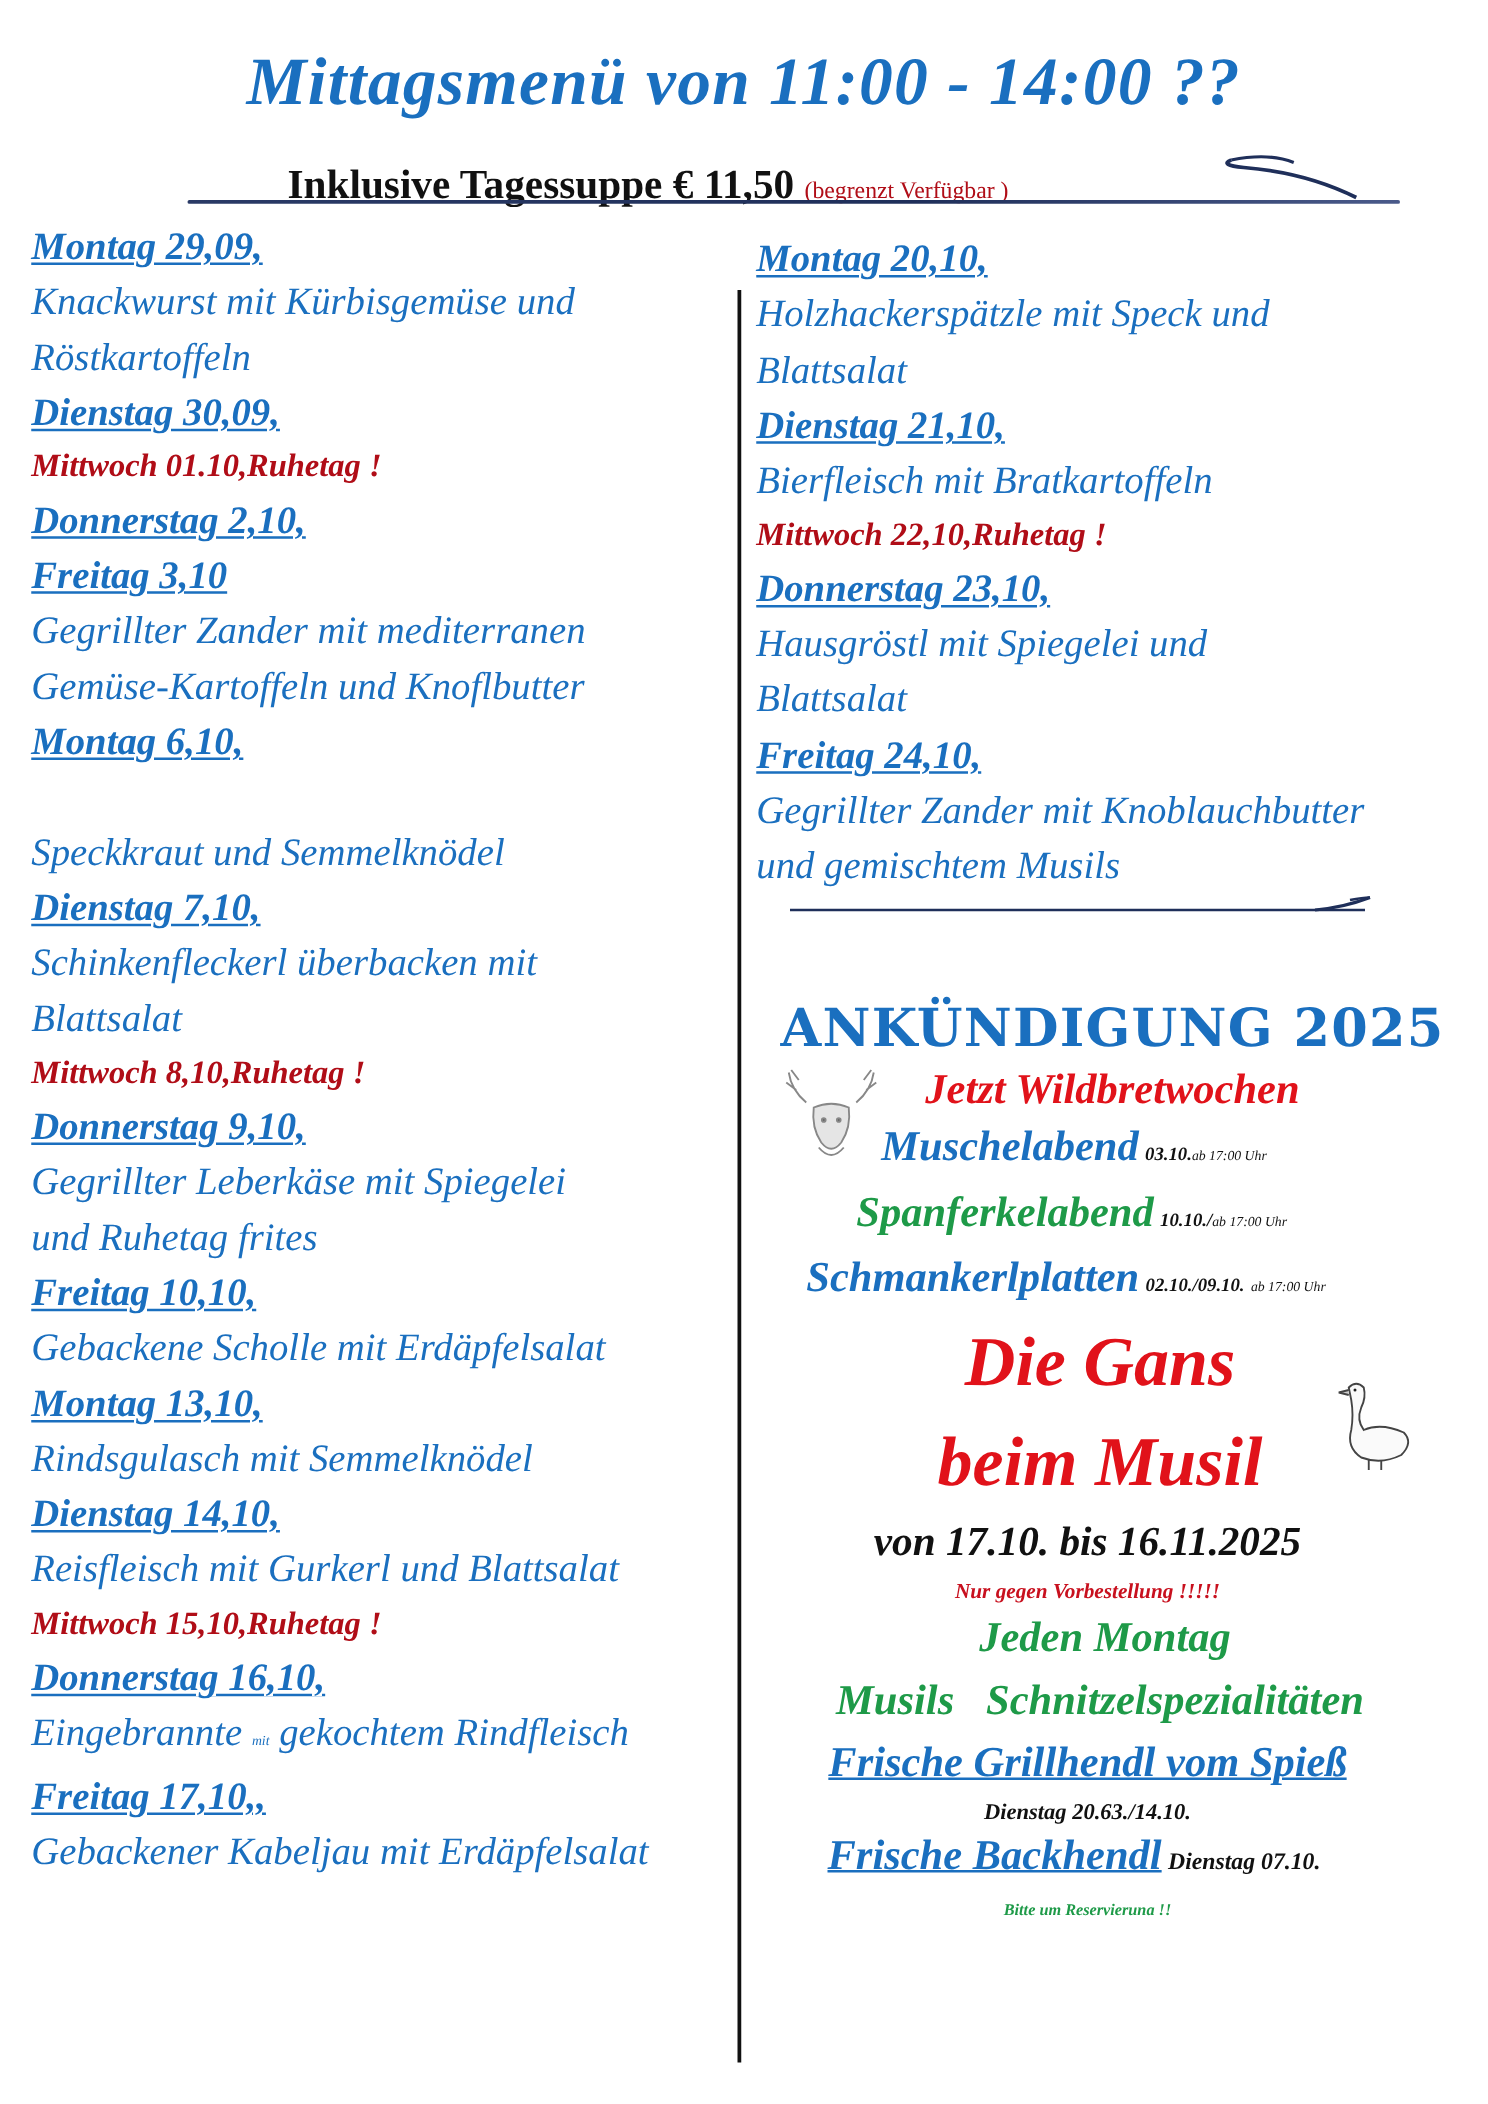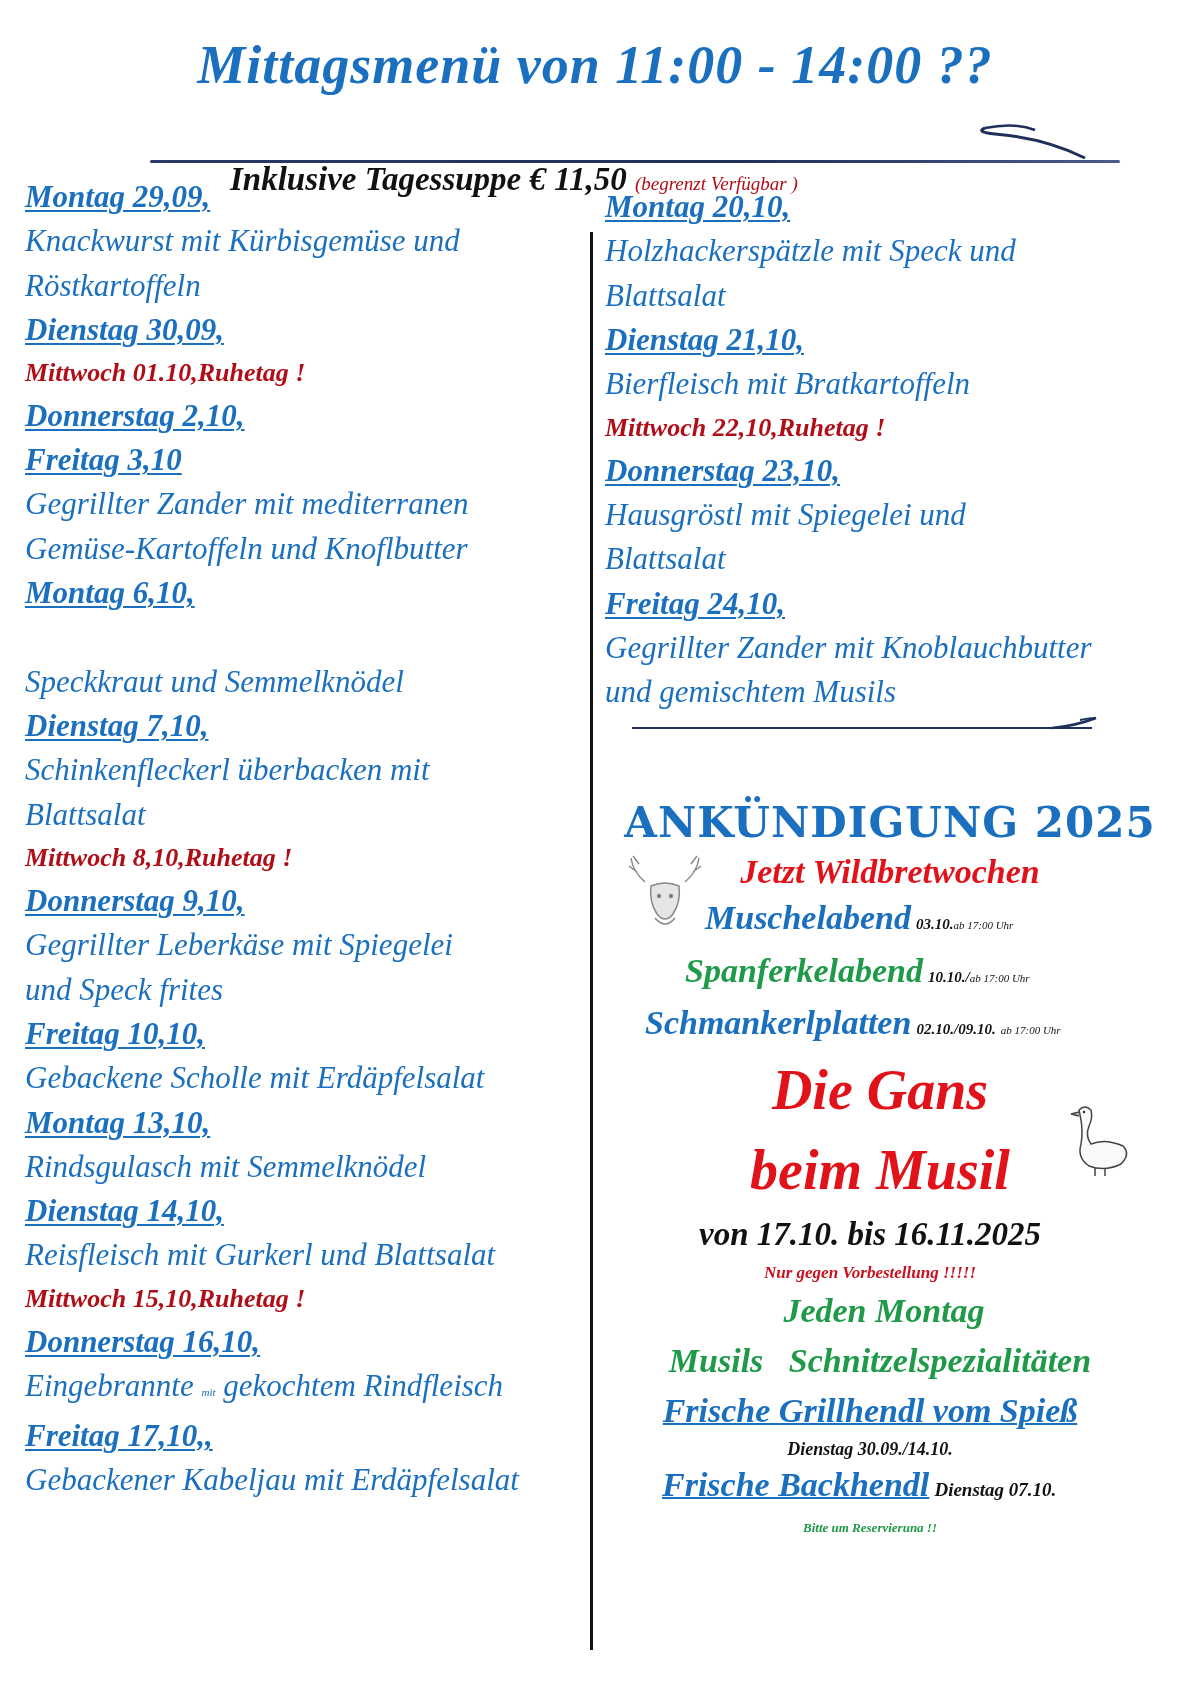--- a/index.html
+++ b/index.html
@@ -8,22 +8,22 @@
   .abs { position: absolute; }
   .center { text-align: center; }
   .blue { color: #1a6fbf; }
   .red { color: #b00d17; }
   .brightred { color: #e1121a; }
   .green { color: #1e9a48; }
   .black { color: #111111; }
 
   #title { left: 0; width: 1190px; top: 30px; font-size: 54px; line-height: 70px; font-weight: bold; font-style: italic;
            color: #1a6fbf; font-family: "Liberation Serif", serif; letter-spacing: 1px; }
-  #subtitle { left: 230px; top: 118px; font-size: 33px; line-height: 34px; font-style: italic; font-weight: bold; color: #111;
-              font-family: "Liberation Serif", serif; margin-top: 44px; }
+  #subtitle { left: 230px; top: 118px; font-size: 33px; line-height: 60px; font-weight: bold; color: #111;
+              font-family: "Liberation Serif", serif; }
   #subtitle .note { font-size: 19px; color: #b00d17; font-weight: normal; }
 
   .col { position: absolute; }
   #col-left { left: 25px; width: 570px; top: 175px; }
   #col-right { left: 605px; width: 560px; top: 185px; }
 
   .day { font-family: "Liberation Serif", serif; font-style: italic; font-weight: bold; color: #1a6fbf;
          text-decoration: underline; text-decoration-thickness: 2px; text-underline-offset: 3px;
          font-size: 31px; line-height: 44px; height: 44px; }
   .dish { font-family: "Liberation Serif", serif; font-style: italic; color: #1a6fbf; font-size: 31px; line-height: 44.5px; }
@@ -71,21 +71,21 @@
   <div class="rest">Mittwoch  01.10,Ruhetag !</div>
   <div class="day">Donnerstag 2,10,</div>
   <div class="day">Freitag 3,10</div>
   <div class="dish"><span>Gegrillter Zander mit mediterranen</span><br><span>Gemüse-Kartoffeln und Knoflbutter</span></div>
   <div class="day">Montag 6,10,</div>
   <div class="dish"><br><span>Speckkraut und Semmelknödel</span></div>
   <div class="day">Dienstag 7,10,</div>
   <div class="dish"><span>Schinkenfleckerl überbacken mit</span><br><span>Blattsalat</span></div>
   <div class="rest">Mittwoch  8,10,Ruhetag !</div>
   <div class="day">Donnerstag 9,10,</div>
-  <div class="dish"><span>Gegrillter Leberkäse  mit Spiegelei</span><br><span>und Speck frites</span></div>
+  <div class="dish"><span>Gegrillter Leberkäse  mit Spiegelei</span><br><span>und Ruhetag frites</span></div>
   <div class="day">Freitag 10,10,</div>
   <div class="dish">Gebackene Scholle mit Erdäpfelsalat</div>
   <div class="day">Montag 13,10,</div>
   <div class="dish">Rindsgulasch mit Semmelknödel</div>
   <div class="day">Dienstag 14,10,</div>
   <div class="dish">Reisfleisch mit Gurkerl und Blattsalat</div>
   <div class="rest">Mittwoch  15,10,Ruhetag !</div>
   <div class="day">Donnerstag 16,10,</div>
   <div class="dish"><span>Eingebrannte </span><span class="tiny">mit</span><span> gekochtem Rindfleisch</span></div>
   <div class="day">Freitag 17,10,,</div>
@@ -145,18 +145,18 @@
     <path d="M 30 66 L 30 74 M 40 66 L 40 74" fill="none"></path>
   </g>
   <circle cx="19" cy="10" r="1.2" fill="#222"></circle>
 </svg>
 
 <div class="abs center ev black" style="left:640px;width:460px;top:1212px;font-size:33px;line-height:44px;">von 17.10. bis 16.11.2025</div>
 <div class="abs center ev red" style="left:640px;width:460px;top:1261px;font-size:17px;line-height:24px;color:#c8101e;">Nur gegen Vorbestellung !!!!!</div>
 <div class="abs center ev green" style="left:654px;width:460px;top:1288px;font-size:34px;line-height:46px;">Jeden Montag</div>
 <div class="abs center ev green" style="left:620px;width:520px;top:1338px;font-size:34px;line-height:46px;white-space:pre;">Musils   Schnitzelspezialitäten</div>
 <div class="abs center ev blue" style="left:620px;width:500px;top:1388px;font-size:34px;line-height:46px;text-decoration:underline;text-decoration-thickness:2px;">Frische Grillhendl vom Spieß</div>
-<div class="abs center ev black" style="left:640px;width:460px;top:1436px;font-size:18px;line-height:26px;">Dienstag 30.09./14.10.</div>
+<div class="abs center ev black" style="left:640px;width:460px;top:1436px;font-size:18px;line-height:26px;">Dienstag 20.63./14.10.</div>
 <div class="abs" style="left:662px;top:1460px;white-space:nowrap;">
   <span class="ev blue" style="font-size:34px;line-height:50px;text-decoration:underline;text-decoration-thickness:2px;">Frische Backhendl</span>
   <span class="ev black" style="font-size:19px;">Dienstag 07.10.</span>
 </div>
 <div class="abs center ev green" style="left:640px;width:460px;top:1518px;font-size:13px;line-height:20px;">Bitte um Reservieruna !!</div>
 
 </body></html>

